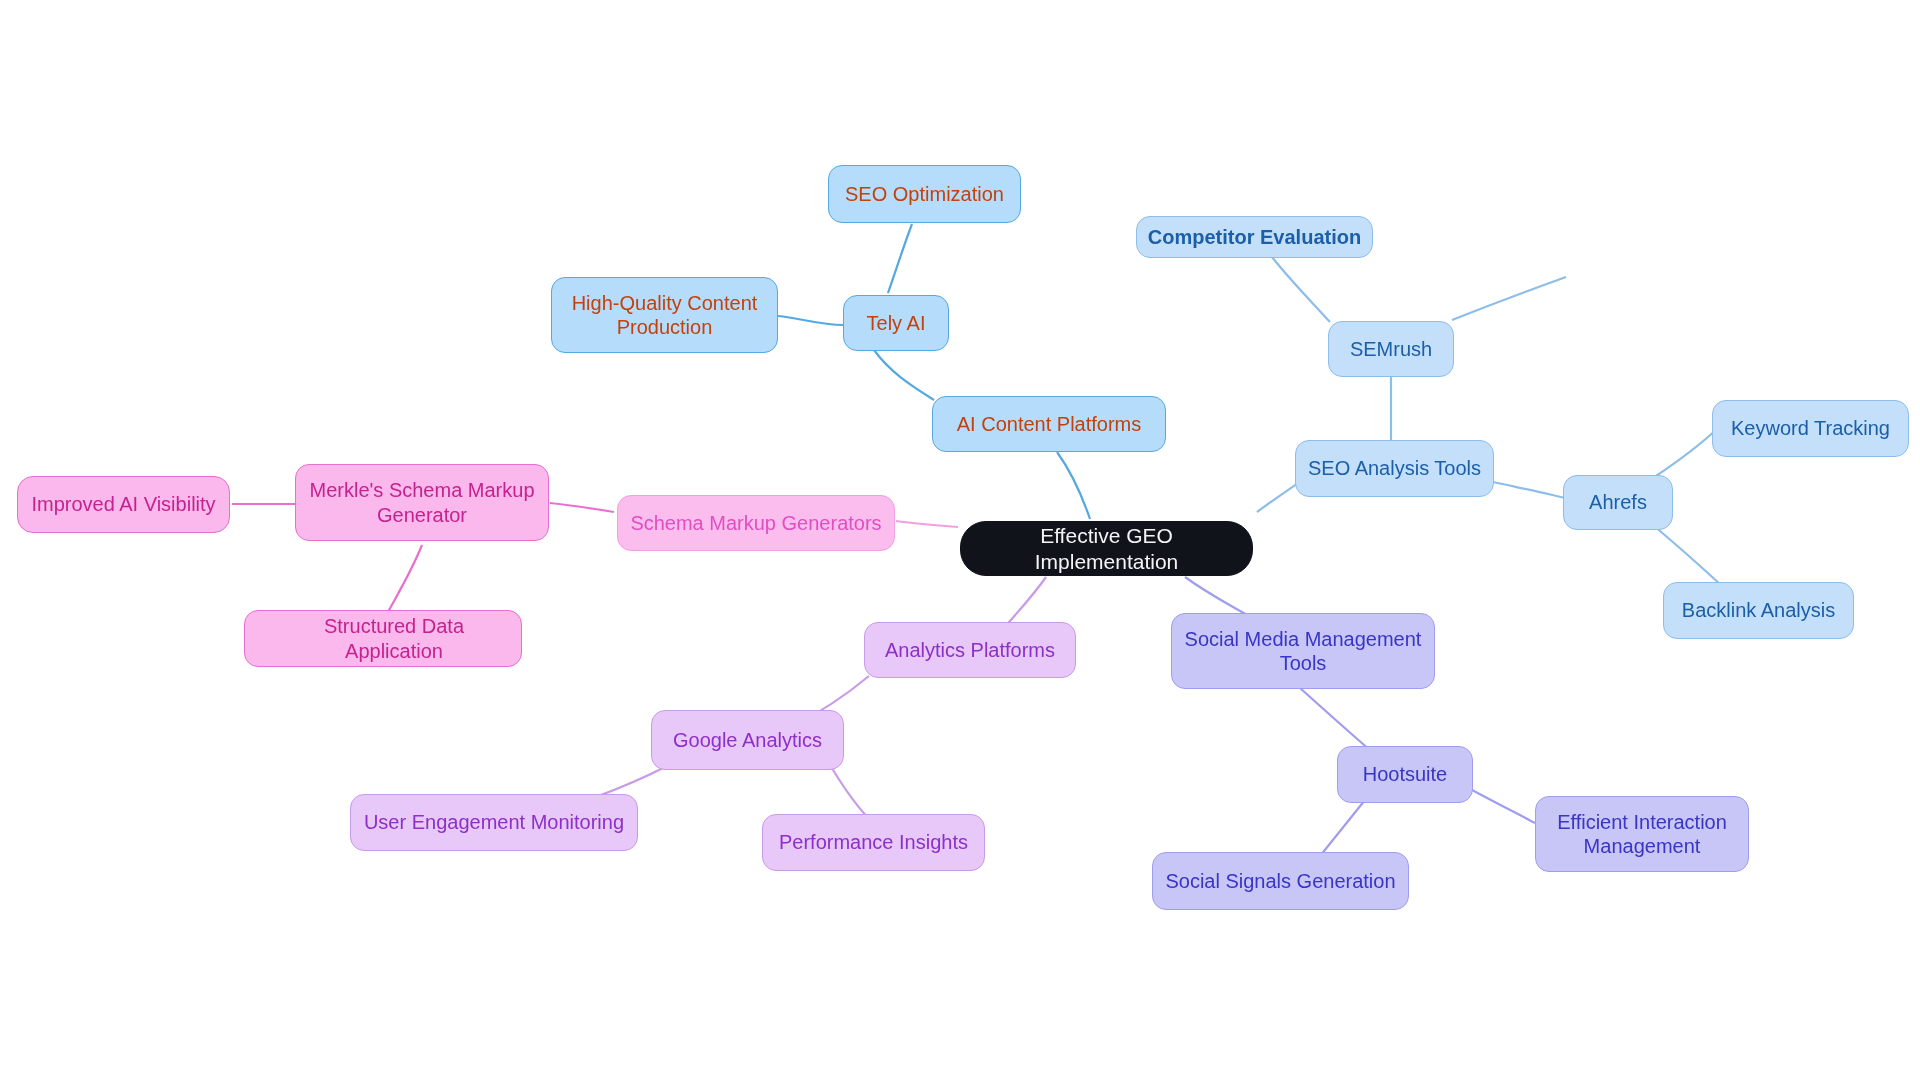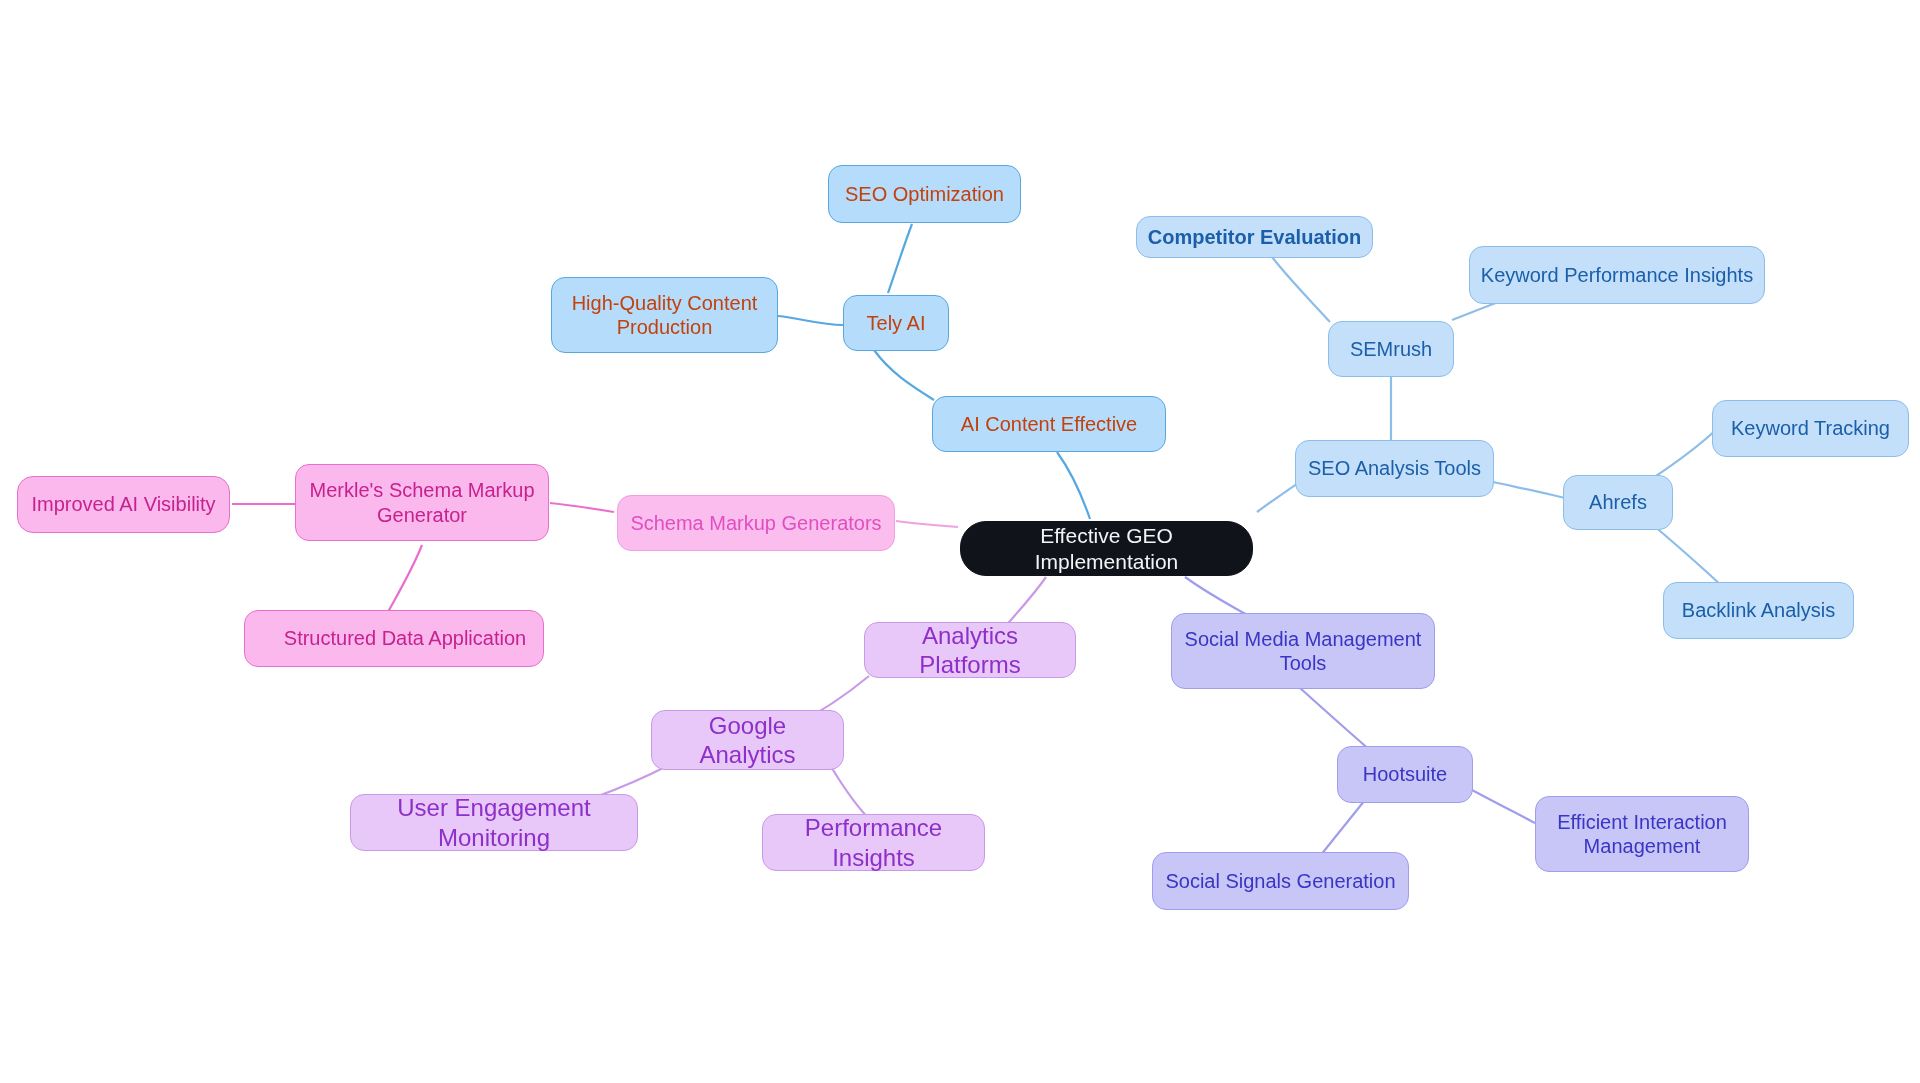--- a/index.html
+++ b/index.html
@@ -69,21 +69,21 @@
   .node-pink-light {
     background: #fbbcee;
     border-color: #f0a0e0;
     color: #e04fc0;
     font-size: 20px;
   }
   .node-purple {
     background: #e7c8f8;
     border-color: #c99ae8;
     color: #8e2fc9;
-    font-size: 24px;
+    font-size: 20px;
   }
   .node-violet {
     background: #c7c6f7;
     border-color: #9f9ded;
     color: #3a35c4;
     font-size: 20px;
   }
 </style>
 </head>
 <body>
@@ -119,21 +119,21 @@
     <path d="M 1300 688 C 1330 715 1358 740 1378 757" stroke="#9f9ded" stroke-width="2.2" fill="none"></path>
     <path d="M 1365 800 C 1345 825 1325 850 1312 866" stroke="#9f9ded" stroke-width="2.2" fill="none"></path>
     <path d="M 1472 790 C 1500 805 1520 815 1535 823" stroke="#9f9ded" stroke-width="2.2" fill="none"></path>
   </svg>
 
   <div class="node node-root" style="left:960px; top:521px; width:293px; height:55px;">
     <span>Effective GEO Implementation</span>
   </div>
 
   <div class="node node-blue" style="left:932px; top:396px; width:234px; height:56px;">
-    <span>AI Content Effective</span>
+    <span>AI Content Platforms</span>
   </div>
 
   <div class="node node-blue" style="left:843px; top:295px; width:106px; height:56px;">
     <span>Tely AI</span>
   </div>
 
   <div class="node node-blue" style="left:828px; top:165px; width:193px; height:58px;">
     <span>SEO Optimization</span>
   </div>
 
@@ -147,23 +147,20 @@
   </div>
 
   <div class="node node-blue2" style="left:1328px; top:321px; width:126px; height:56px;">
     <span>SEMrush</span>
   </div>
 
   <div class="node node-blue2" style="left:1136px; top:216px; width:237px; height:42px;font-weight:bold;">
     <span>Competitor Evaluation</span>
   </div>
 
-  <div class="node node-blue2" style="left:1469px; top:246px; width:296px; height:58px;">
-    <span>Keyword Performance Insights</span>
-  </div>
 
   <div class="node node-blue2" style="left:1563px; top:475px; width:110px; height:55px;">
     <span>Ahrefs</span>
   </div>
 
   <div class="node node-blue2" style="left:1712px; top:400px; width:197px; height:57px;">
     <span>Keyword Tracking</span>
   </div>
 
   <div class="node node-blue2" style="left:1663px; top:582px; width:191px; height:57px;">
@@ -176,21 +173,21 @@
 
   <div class="node node-pink" style="left:295px; top:464px; width:254px; height:77px;">
     <span>Merkle's Schema Markup
 Generator</span>
   </div>
 
   <div class="node node-pink" style="left:17px; top:476px; width:213px; height:57px;border-radius:16px;">
     <span>Improved AI Visibility</span>
   </div>
 
-  <div class="node node-pink" style="left:244px; top:610px; width:300px; height:57px;padding-left:32px;">
+  <div class="node node-pink" style="left:244px; top:610px; width:278px; height:57px;padding-left:32px;">
     <span>Structured Data Application</span>
   </div>
 
   <div class="node node-purple" style="left:864px; top:622px; width:212px; height:56px;">
     <span>Analytics Platforms</span>
   </div>
 
   <div class="node node-purple" style="left:651px; top:710px; width:193px; height:60px;">
     <span>Google Analytics</span>
   </div>

